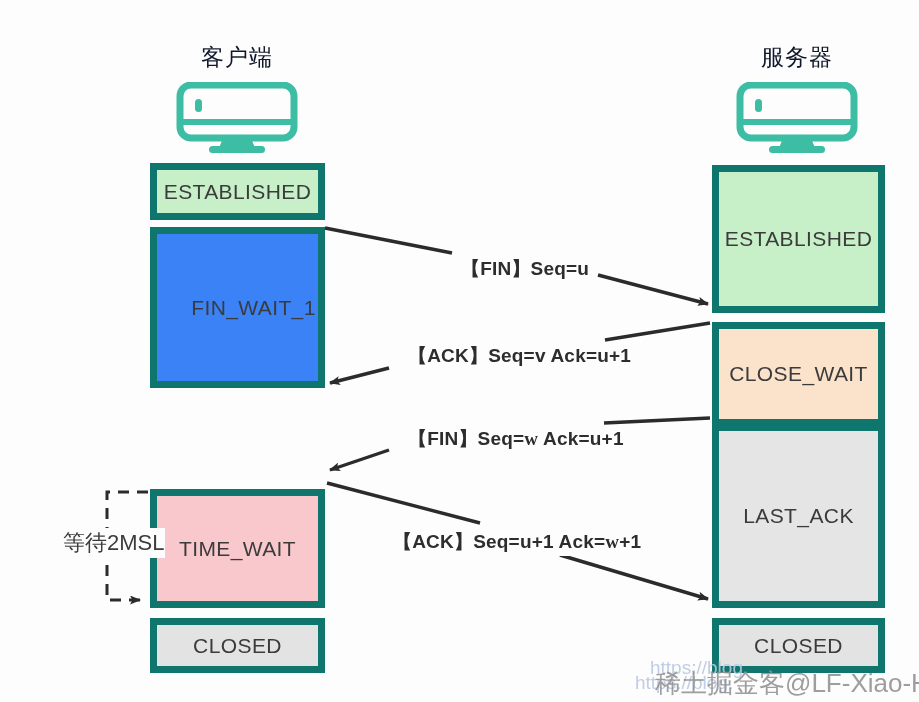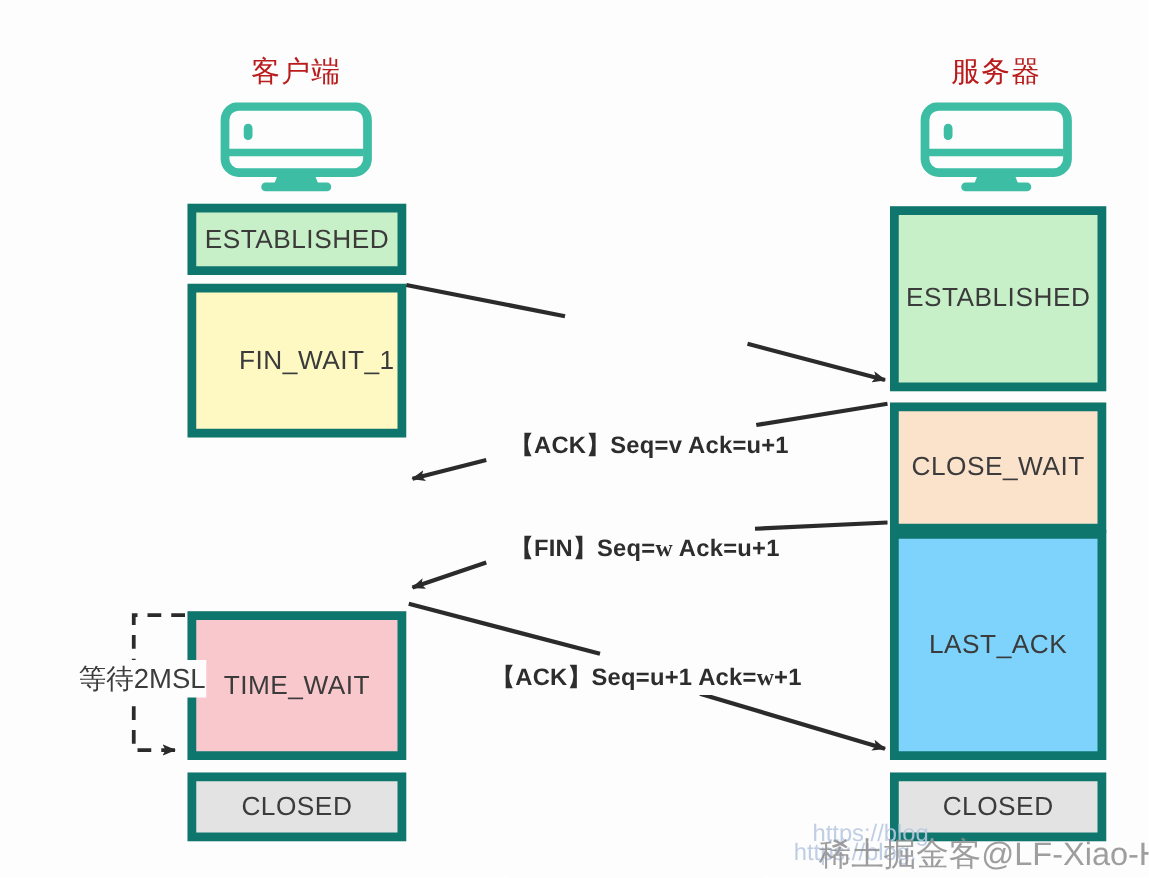--- a/index.html
+++ b/index.html
@@ -13,21 +13,21 @@
     height: 702px;
     background: #fdfdfd;
     overflow: hidden;
     font-family: "Liberation Sans", "DejaVu Sans", sans-serif;
   }
 
   
   .col-title {
     position: absolute;
     font-size: 23px;
-    color: #b91c1c;
+    color: #0f172a;
     letter-spacing: 1px;
     white-space: nowrap;
     transform: translateX(-50%);
   }
 
   
   .monitor {
     position: absolute;
     transform: translateX(-50%);
   }
@@ -126,27 +126,27 @@
     <svg width="124" height="72" viewBox="0 0 124 72">
       <rect x="5" y="3" width="114" height="53" rx="11" ry="11" fill="none" stroke="#3cbda4" stroke-width="7"></rect>
       <line x1="8" y1="40" x2="116" y2="40" stroke="#3cbda4" stroke-width="6"></line>
       <rect x="20" y="17" width="7" height="13" rx="3.5" ry="3.5" fill="#3cbda4"></rect>
       <path d="M48 56 L44 66 L80 66 L76 56 Z" fill="#3cbda4"></path>
       <rect x="34" y="64" width="56" height="7" rx="3.5" ry="3.5" fill="#3cbda4"></rect>
     </svg>
   </div>
 
   <div class="state-box" style="left:150px; top:163px; width:175px; height:57px; background:#c8f0c8;">ESTABLISHED</div>
-  <div class="state-box" style="left:150px; top:227px; width:175px; height:123px; background:#fef9c3;padding-left:32px;">FIN_WAIT_1</div>
+  <div class="state-box" style="left:150px; top:227px; width:175px; height:161px; background:#3b82f6;padding-left:32px;">FIN_WAIT_1</div>
   <div class="state-box" style="left:150px; top:489px; width:175px; height:119px; background:#f9c8cd;">TIME_WAIT</div>
   <div class="state-box" style="left:150px; top:618px; width:175px; height:55px; background:#e3e3e3;">CLOSED</div>
 
   <div class="state-box" style="left:712px; top:165px; width:173px; height:148px; background:#c8f0c8;">ESTABLISHED</div>
   <div class="state-box" style="left:712px; top:322px; width:173px; height:104px; background:#fbe2cb;">CLOSE_WAIT</div>
-  <div class="state-box" style="left:712px; top:424px; width:173px; height:184px; background:#7dd3fc;">LAST_ACK</div>
+  <div class="state-box" style="left:712px; top:424px; width:173px; height:184px; background:#e5e5e5;">LAST_ACK</div>
   <div class="state-box" style="left:712px; top:618px; width:173px; height:55px; background:#e3e3e3;">CLOSED</div>
 
   <svg id="arrows">
     <defs>
       <marker id="ah" markerWidth="11" markerHeight="9" refX="10" refY="4.5" orient="auto" markerUnits="userSpaceOnUse">
         <path d="M0,0 L11,4.5 L0,9 L2.4,4.5 Z" fill="#2b2b2b"></path>
       </marker>
       <marker id="ah-dash" markerWidth="11" markerHeight="9" refX="10" refY="4.5" orient="auto" markerUnits="userSpaceOnUse">
         <path d="M0,0 L11,4.5 L0,9 L2.4,4.5 Z" fill="#2b2b2b"></path>
       </marker>
@@ -160,20 +160,21 @@
 
     <line x1="710" y1="418" x2="604" y2="423" stroke="#2b2b2b" stroke-width="3.4"></line>
     <line x1="389" y1="450" x2="330" y2="470" stroke="#2b2b2b" stroke-width="3.4" marker-end="url(#ah)"></line>
 
     <line x1="327" y1="483" x2="480" y2="523" stroke="#2b2b2b" stroke-width="3.4"></line>
     <line x1="560" y1="555" x2="708" y2="599" stroke="#2b2b2b" stroke-width="3.4" marker-end="url(#ah)"></line>
 
     <path d="M148,492 L107,492 L107,600 L140,600" fill="none" stroke="#2b2b2b" stroke-width="3" stroke-dasharray="11,8" marker-end="url(#ah-dash)"></path>
   </svg>
 
+  <div class="msg-label" style="left:458px; top:255px;">【FIN】Seq=u</div>
 
   <div class="msg-label" style="left:405px; top:342px;">【ACK】Seq=v Ack=u+1</div>
 
   <div class="msg-label" style="left:405px; top:425px;">【FIN】Seq=<span class="serif-w">w</span> Ack=u+1</div>
 
   <div class="msg-label" style="left:390px; top:528px;">【ACK】Seq=u+1 Ack=<span class="serif-w">w</span>+1</div>
 
   <div class="msl-note" style="left:62px; top:528px;">等待2MSL</div>
 
   <div class="watermark wm-blue" style="left:650px; top:657px;">https://blog.</div>

